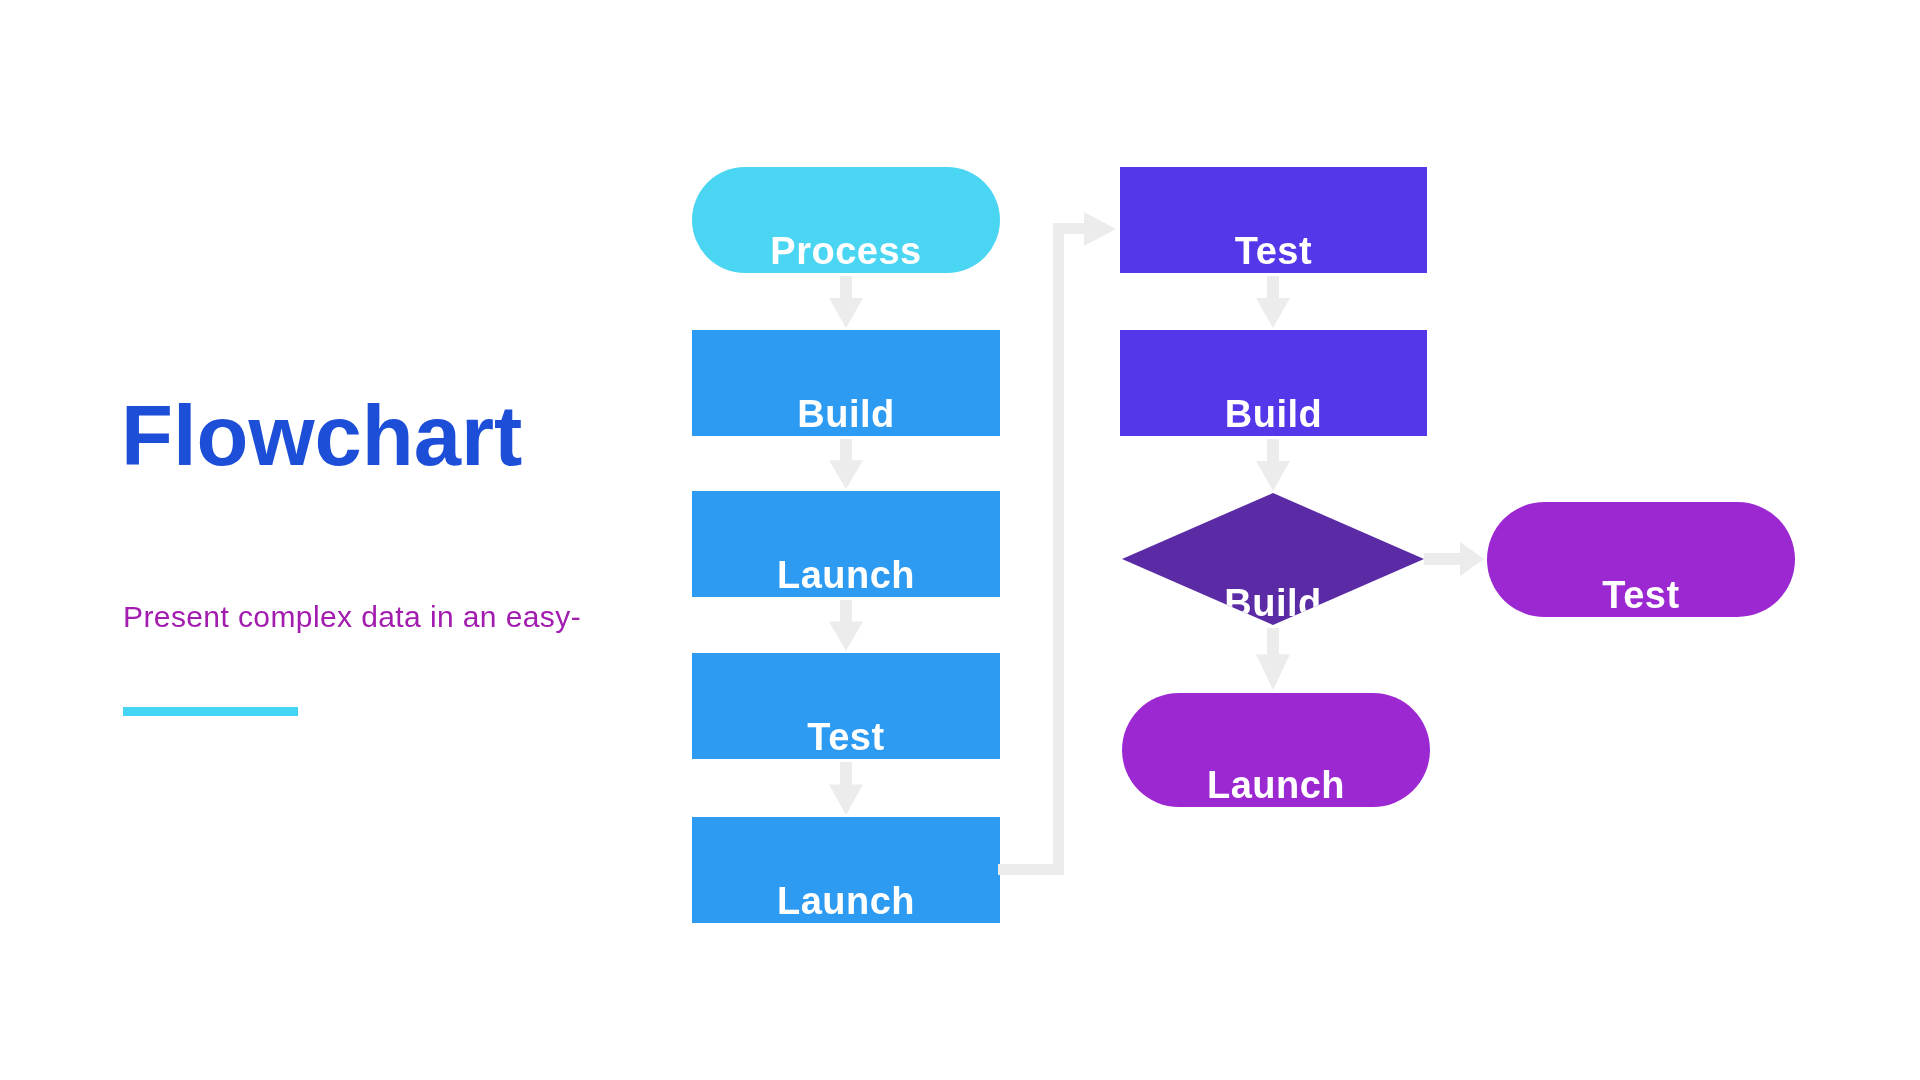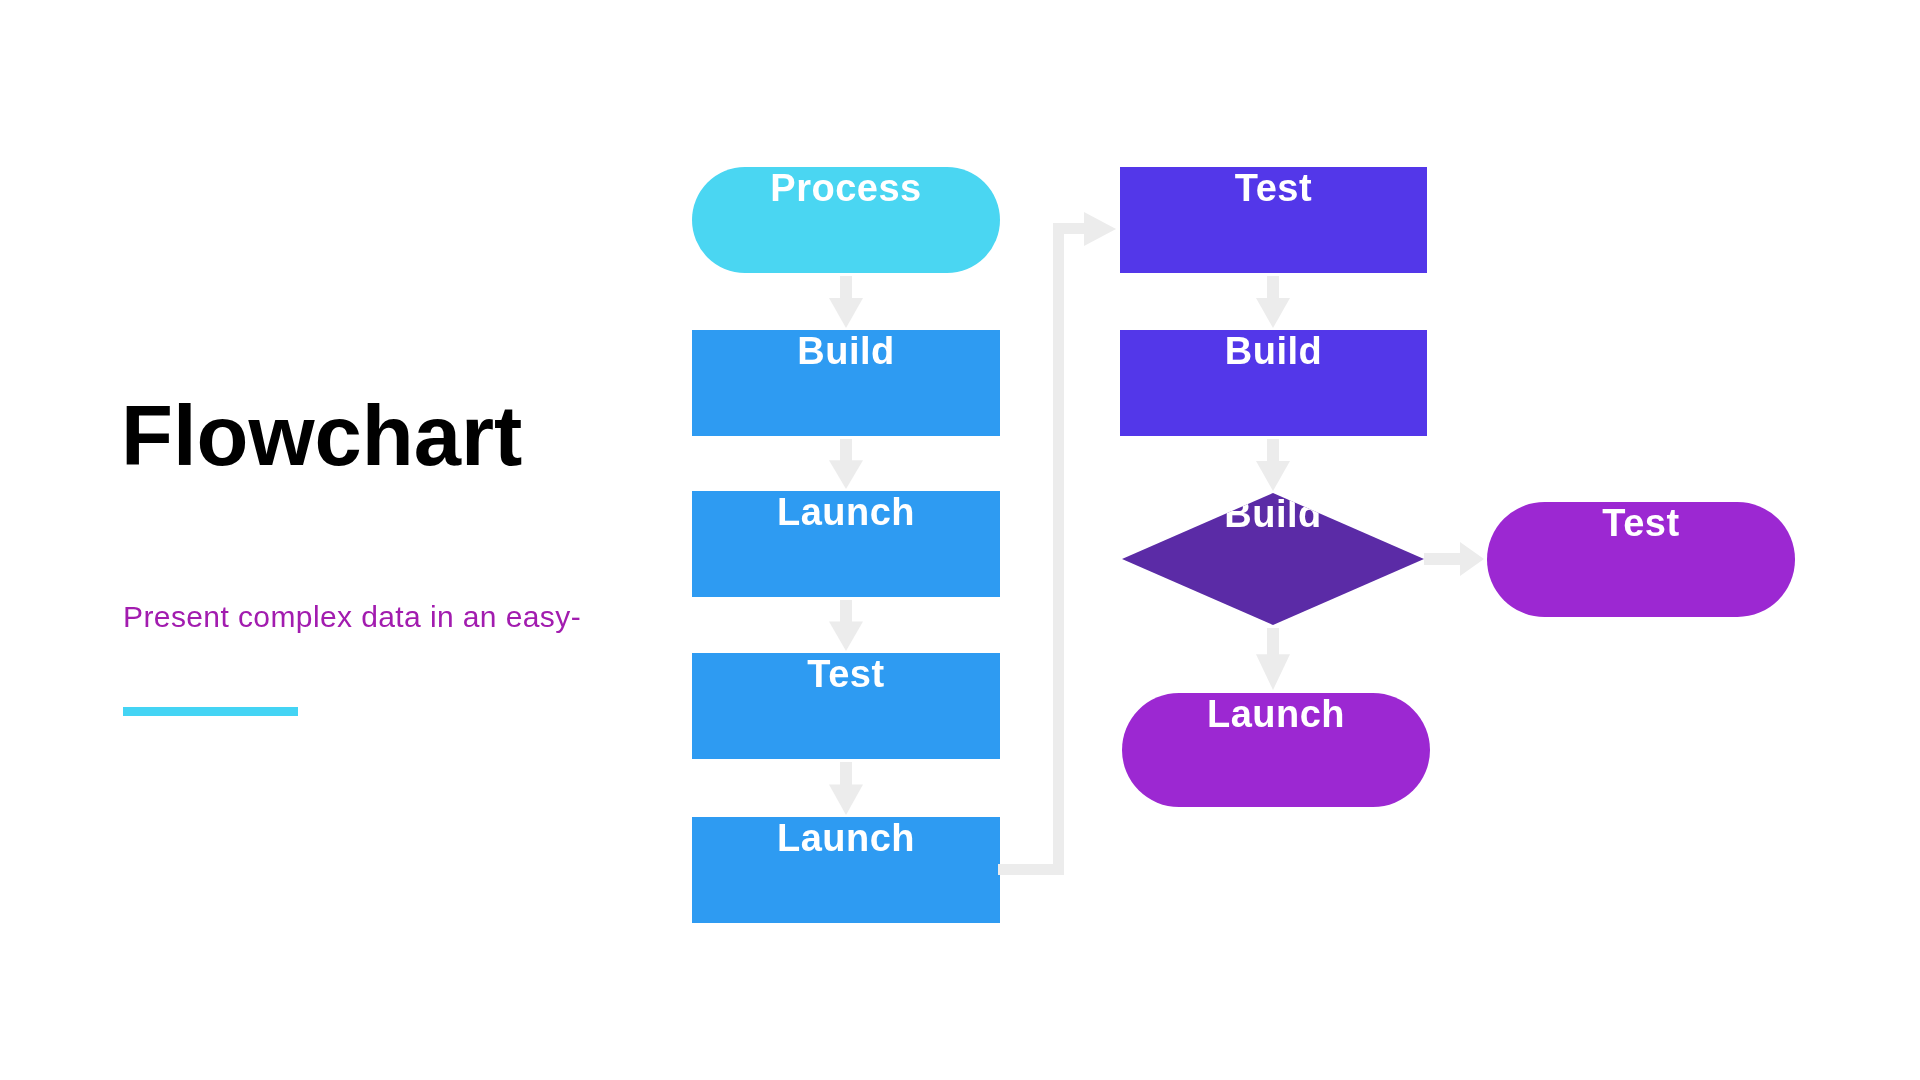--- a/index.html
+++ b/index.html
@@ -5,34 +5,34 @@
   html,body { margin:0; padding:0; }
   body {
     width:1920px; height:1080px; position:relative; overflow:hidden;
     background:#ffffff;
     font-family:"Liberation Sans", sans-serif;
   }
   
   .title {
     position:absolute; left:121px; top:388px;
     font-size:85px; font-weight:700; line-height:96px;
-    color:#000000; letter-spacing:0px;
+    color:#1d4ed8; letter-spacing:0px;
   }
   .subtitle {
     position:absolute; left:123px; top:600px;
     font-size:30px; font-weight:400; line-height:34px;
     color:#a21caf; letter-spacing:0.4px;
   }
   .accent-rule {
     position:absolute; left:123px; top:707px;
     width:175px; height:9px; background:#44d4f4;
   }
   
   .node {
-    position:absolute; display:flex; align-items:flex-start; justify-content:center;
+    position:absolute; display:flex; align-items:flex-end; justify-content:center;
     color:#ffffff; font-size:38px; font-weight:700; letter-spacing:0.5px;
     text-align:center;
   }
   .pill   { border-radius:999px; }
   .cyan   { background:#4ad6f2; }
   .blue   { background:#2e9bf2; }
   .indigo { background:#5337e9; }
   .dpurple{ background:#5b2ba6; }
   .purple { background:#9c28d2; }
   .diamond{

